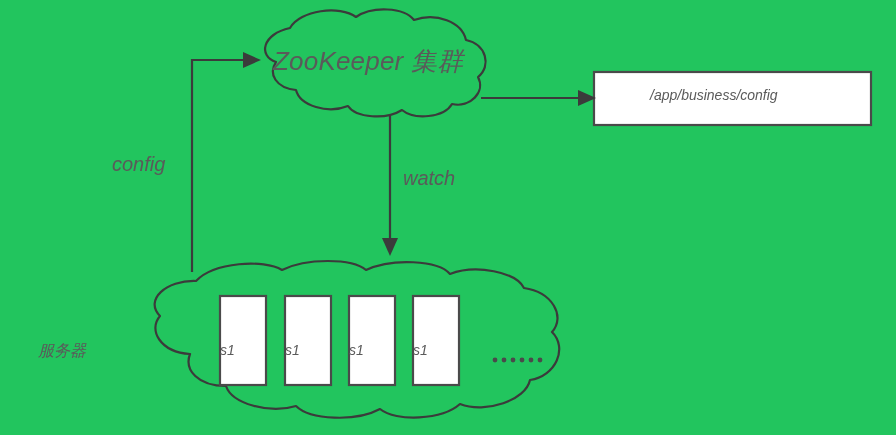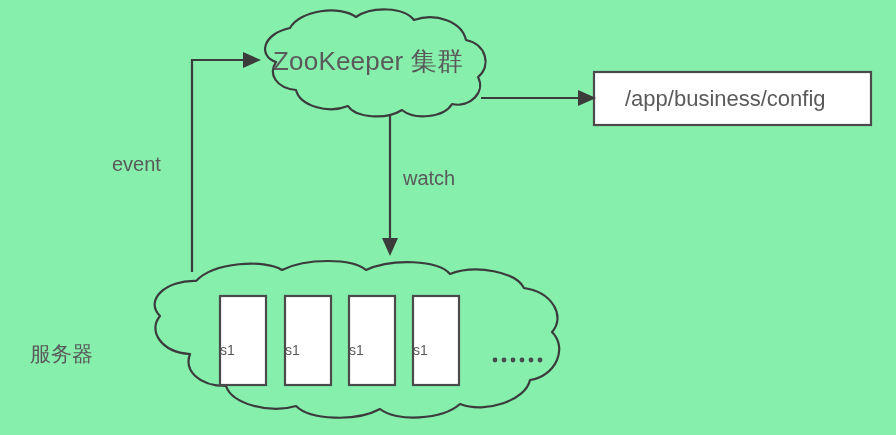--- a/index.html
+++ b/index.html
@@ -4,23 +4,24 @@
 <style>
   html, body {
     margin: 0;
     padding: 0;
     background: #ffffff;
   }
   #canvas {
     position: relative;
     width: 896px;
     height: 435px;
-    background: #86efac;
+    background: #22c55e;
     overflow: hidden;
     font-family: "Liberation Sans", "DejaVu Sans", sans-serif;
+    font-style: italic;
   }
   #diagram-svg {
     position: absolute;
     left: 0;
     top: 0;
     width: 896px;
     height: 435px;
   }
   .shape-stroke {
     fill: none;
@@ -52,27 +53,29 @@
     position: absolute;
     color: #5a5a5a;
     white-space: nowrap;
     line-height: 1;
   }
   .lbl-cloud-title {
     font-size: 26px;
     letter-spacing: 0.2px;
   }
   .lbl-path {
-    font-size: 22px;
+    font-size: 14px;
+    margin-left: 25px;
   }
   .lbl-edge {
     font-size: 20px;
   }
   .lbl-server {
-    font-size: 21px;
+    font-size: 16px;
+    margin-left: 8px;
   }
   .lbl-s1 {
     position: absolute;
     font-size: 14px;
     color: #5a5a5a;
     text-align: left;
     line-height: 1;
   }
 </style>
 </head>
@@ -131,21 +134,21 @@
 
     <path class="conn-line" d="M 481 98 L 578 98"></path>
     <polygon class="arrow-head" points="578,90 596,98 578,106"></polygon>
 
   </svg>
 
   <div class="lbl lbl-cloud-title" style="left:273px; top:48px;">ZooKeeper 集群</div>
 
   <div class="lbl lbl-path" style="left:625px; top:88px;">/app/business/config</div>
 
-  <div class="lbl lbl-edge" style="left:112px; top:154px;">event</div>
+  <div class="lbl lbl-edge" style="left:112px; top:154px;">config</div>
 
   <div class="lbl lbl-edge" style="left:403px; top:168px;">watch</div>
 
   <div class="lbl lbl-server" style="left:30px; top:343px;">服务器</div>
 
   <div class="lbl-s1" style="left:220px; top:343px; width:46px;">s1</div>
 
   <div class="lbl-s1" style="left:285px; top:343px; width:46px;">s1</div>
 
   <div class="lbl-s1" style="left:349px; top:343px; width:46px;">s1</div>

